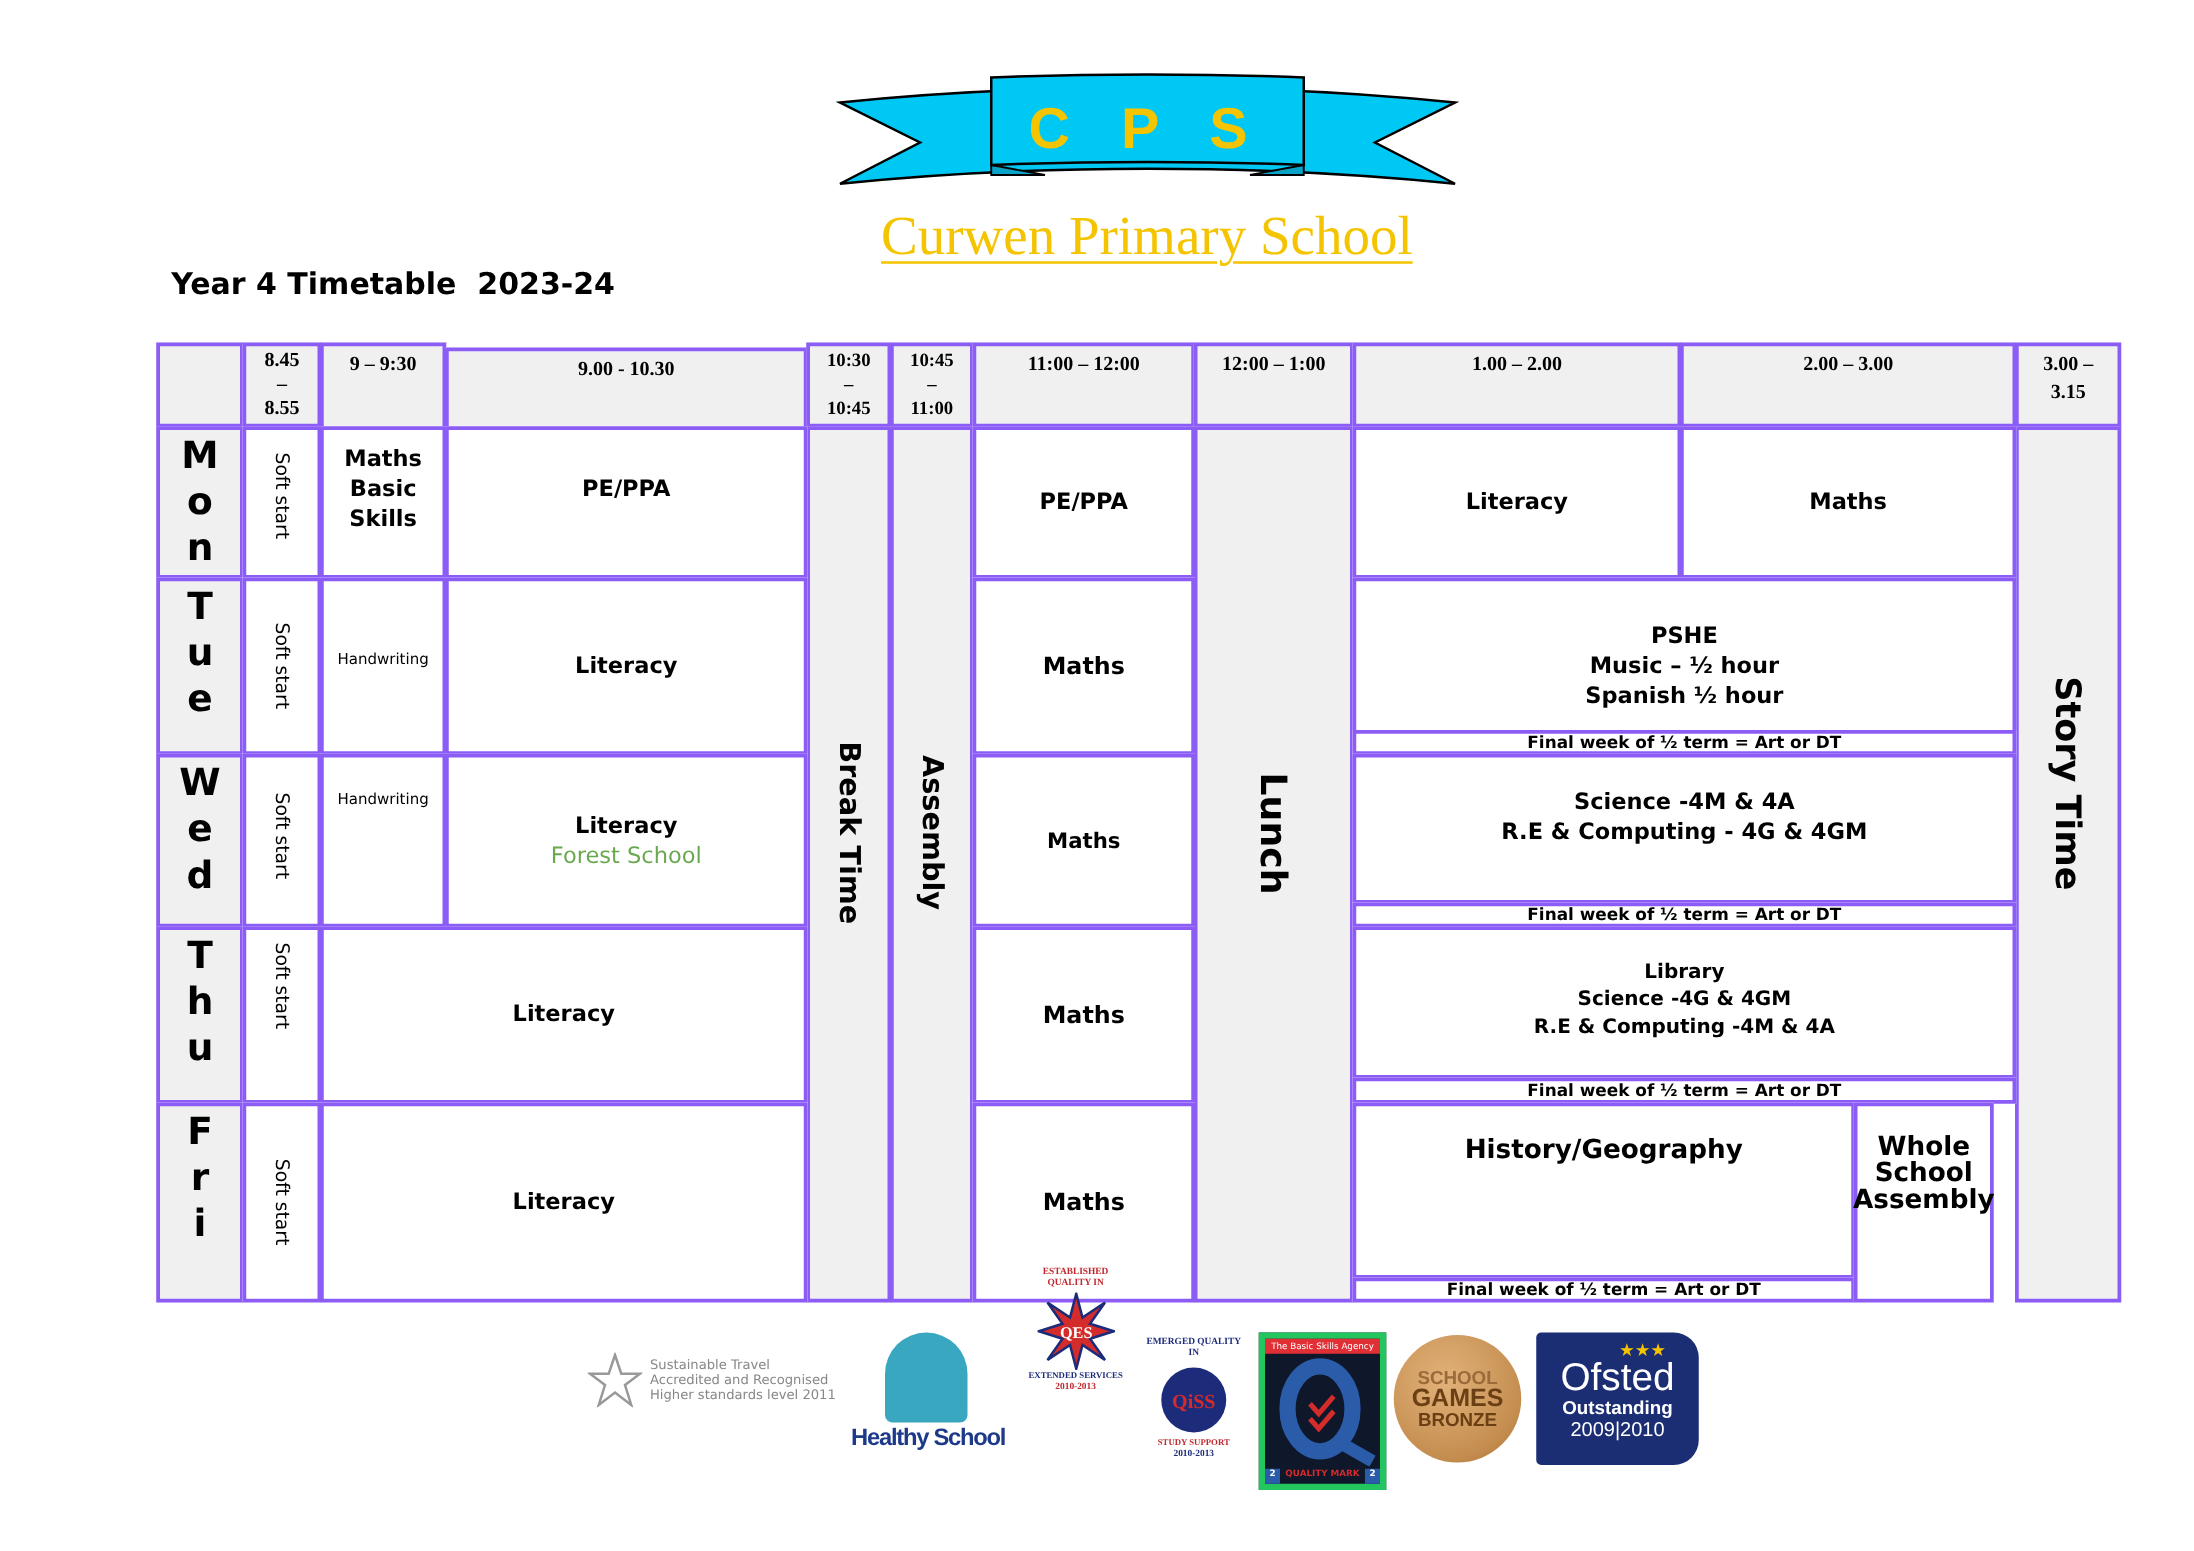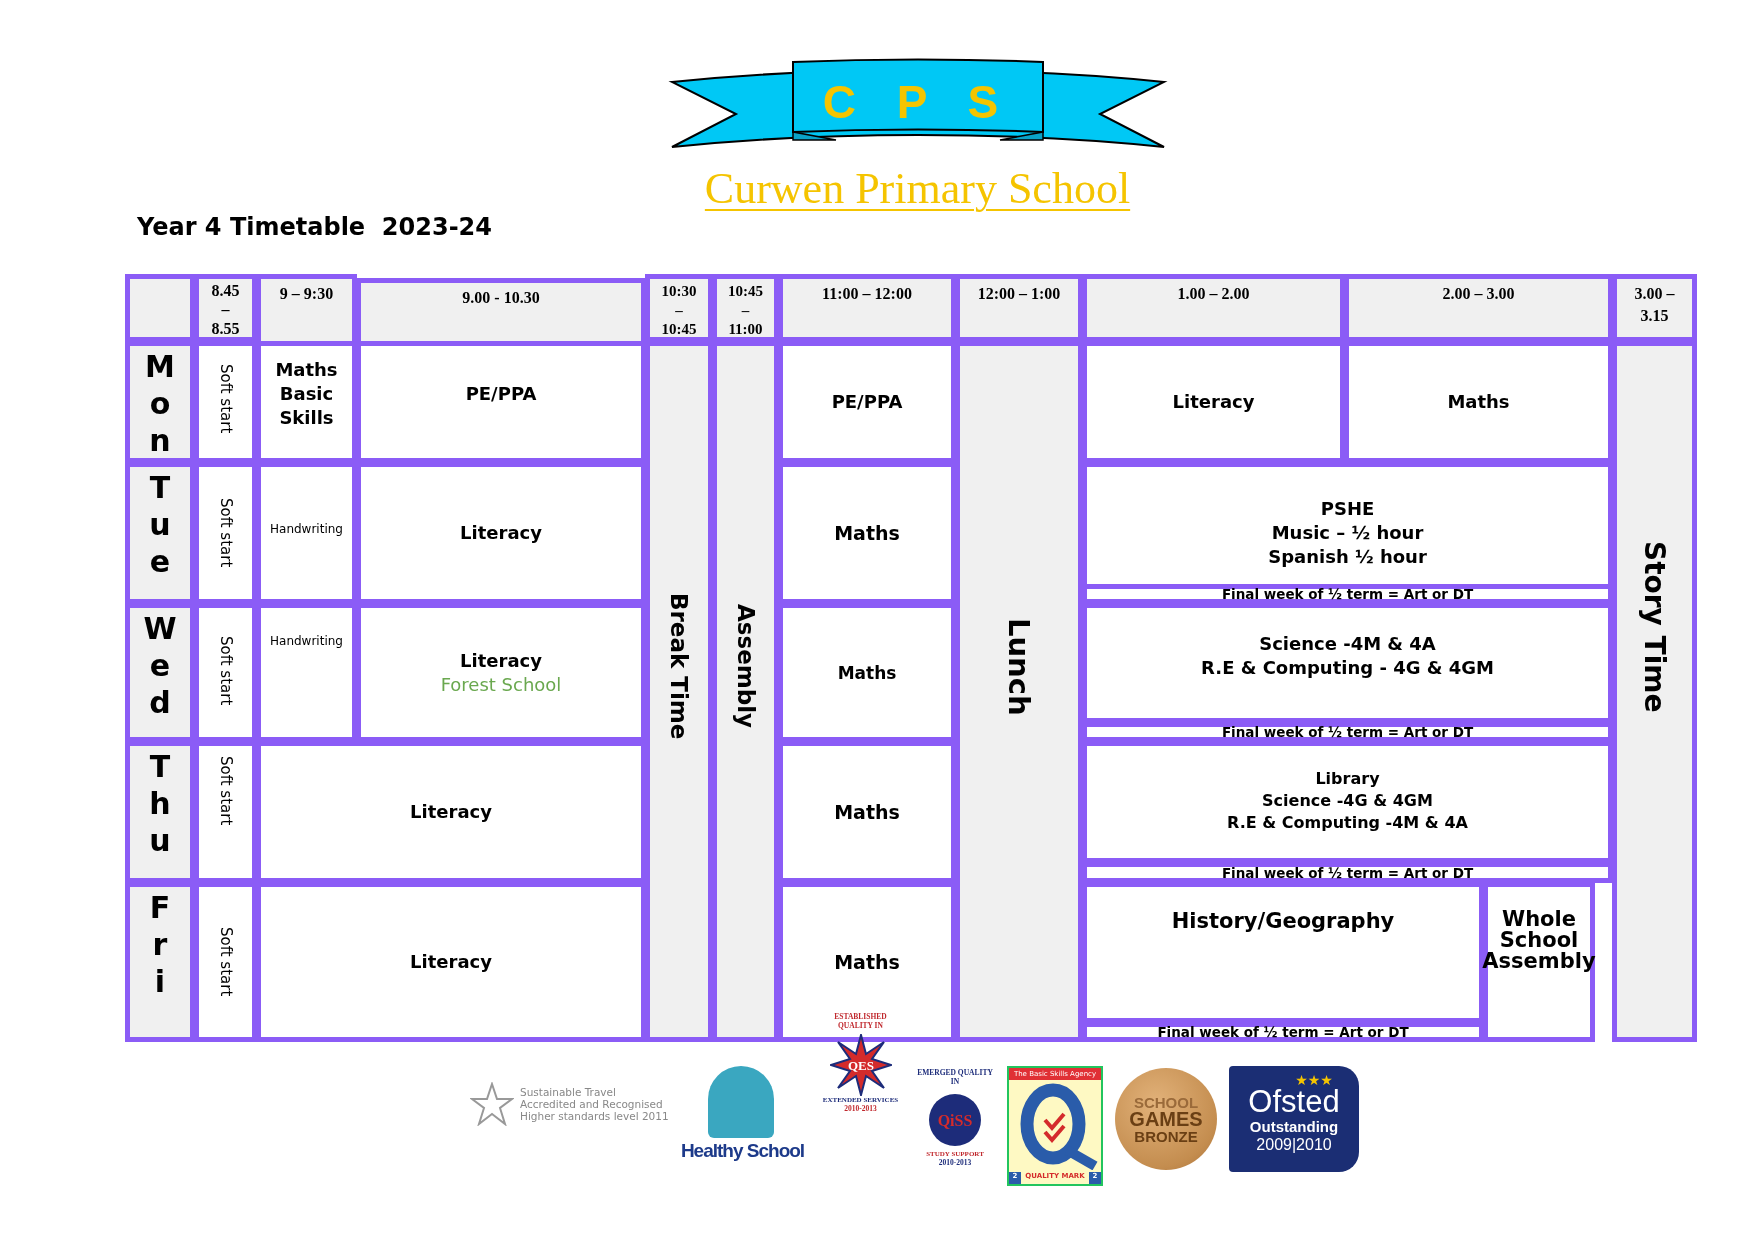--- a/index.html
+++ b/index.html
@@ -3,21 +3,21 @@
 <meta charset="utf-8">
 <style>
   html, body { margin:0; padding:0; background:#ffffff; }
   body { width:1755px; height:1241px; position:relative; overflow:hidden; font-family:"DejaVu Sans", sans-serif; color:#000; }
   .abs { position:absolute; }
   .banner { left:668px; top:52px; width:500px; height:110px; }
   .cps { position:absolute; left:795px; top:75px; width:245px; text-align:center; font-family:"Liberation Sans", sans-serif; font-weight:bold; font-size:46px; letter-spacing:14px; color:#f5c400; }
   .school-name { left:560px; top:163px; width:715px; text-align:center; font-family:"Liberation Serif", serif; font-size:44px; color:#f5c400; text-decoration:underline; text-decoration-thickness:2px; text-underline-offset:6px; }
   .doc-title { left:137px; top:213px; font-family:"DejaVu Sans", sans-serif; font-weight:bold; font-size:24px; white-space:pre; }
 
-  .cell { position:absolute; box-sizing:border-box; border:5px solid #8b5cf6; display:flex; flex-direction:column; align-items:center; justify-content:center; text-align:center; }
+  .cell { position:absolute; box-sizing:border-box; border:3px solid #8b5cf6; display:flex; flex-direction:column; align-items:center; justify-content:center; text-align:center; }
   .hdr { background:#f0f0f0; justify-content:flex-start; font-family:"Liberation Serif", serif; font-weight:bold; font-size:16px; padding-top:4px; line-height:22px; }
   .grey { background:#f0f0f0; }
   .white { background:#fff; }
   .day { background:#f0f0f0; justify-content:flex-start; font-family:"DejaVu Sans", sans-serif; font-weight:bold; font-size:30px; line-height:37px; padding-top:2px; }
   .day span { display:block; }
   .soft { font-family:"DejaVu Sans", sans-serif; font-size:15px; }
   .soft .rot { writing-mode:vertical-rl; white-space:nowrap; }
   .subj { font-family:"DejaVu Sans", sans-serif; font-weight:bold; font-size:18px; line-height:24px; }
   .small { font-family:"DejaVu Sans", sans-serif; font-size:12px; }
   .final { font-family:"DejaVu Sans", sans-serif; font-weight:bold; font-size:13.5px; }
@@ -202,21 +202,21 @@
   <div class="logo" style="left:915px;top:1068px;width:80px;height:110px;text-align:center;font-family:'Liberation Serif',serif;font-weight:bold;">
     <div style="font-size:7.5px;color:#1d2c7a;">EMERGED QUALITY IN</div>
     <svg width="56" height="56" viewBox="0 0 56 56" style="display:block;margin:6px auto 2px;">
       <circle cx="28" cy="28" r="26" fill="#1d2c7a"></circle>
       <text x="28" y="34" text-anchor="middle" font-size="16" fill="#d42b2b" font-family="Liberation Serif, serif" font-weight="bold">QiSS</text>
     </svg>
     <div style="font-size:7px;color:#c0282d;">STUDY SUPPORT</div>
     <div style="font-size:7.5px;color:#1d2c7a;">2010-2013</div>
   </div>
 
-  <div class="logo" style="left:1007px;top:1066px;width:92px;height:116px;border:2px solid #22c55e;background:#fef9c3;">
+  <div class="logo" style="left:1007px;top:1066px;width:92px;height:116px;border:5px solid #22c55e;background:#0f172a;">
     <div style="background:#e03035;color:#fff;font-size:7px;text-align:center;height:12px;line-height:12px;">The Basic Skills Agency</div>
     <svg width="92" height="90" viewBox="0 0 92 90">
       <ellipse cx="44" cy="44" rx="26" ry="34" fill="none" stroke="#2a5caa" stroke-width="13"></ellipse>
       <path d="M58 70 L86 86" stroke="#2a5caa" stroke-width="10"></path>
       <path d="M36 40 L43 48 L55 34 M36 52 L43 60 L55 46" fill="none" stroke="#d42b2b" stroke-width="4"></path>
     </svg>
     <div style="position:absolute;left:0;bottom:0;width:92px;height:12px;display:flex;font-size:7px;font-weight:bold;color:#d42b2b;">
       <span style="background:#2a5caa;color:#fff;width:12px;text-align:center;">2</span>
       <span style="flex:1;text-align:center;">QUALITY MARK</span>
       <span style="background:#2a5caa;color:#fff;width:12px;text-align:center;">2</span>

